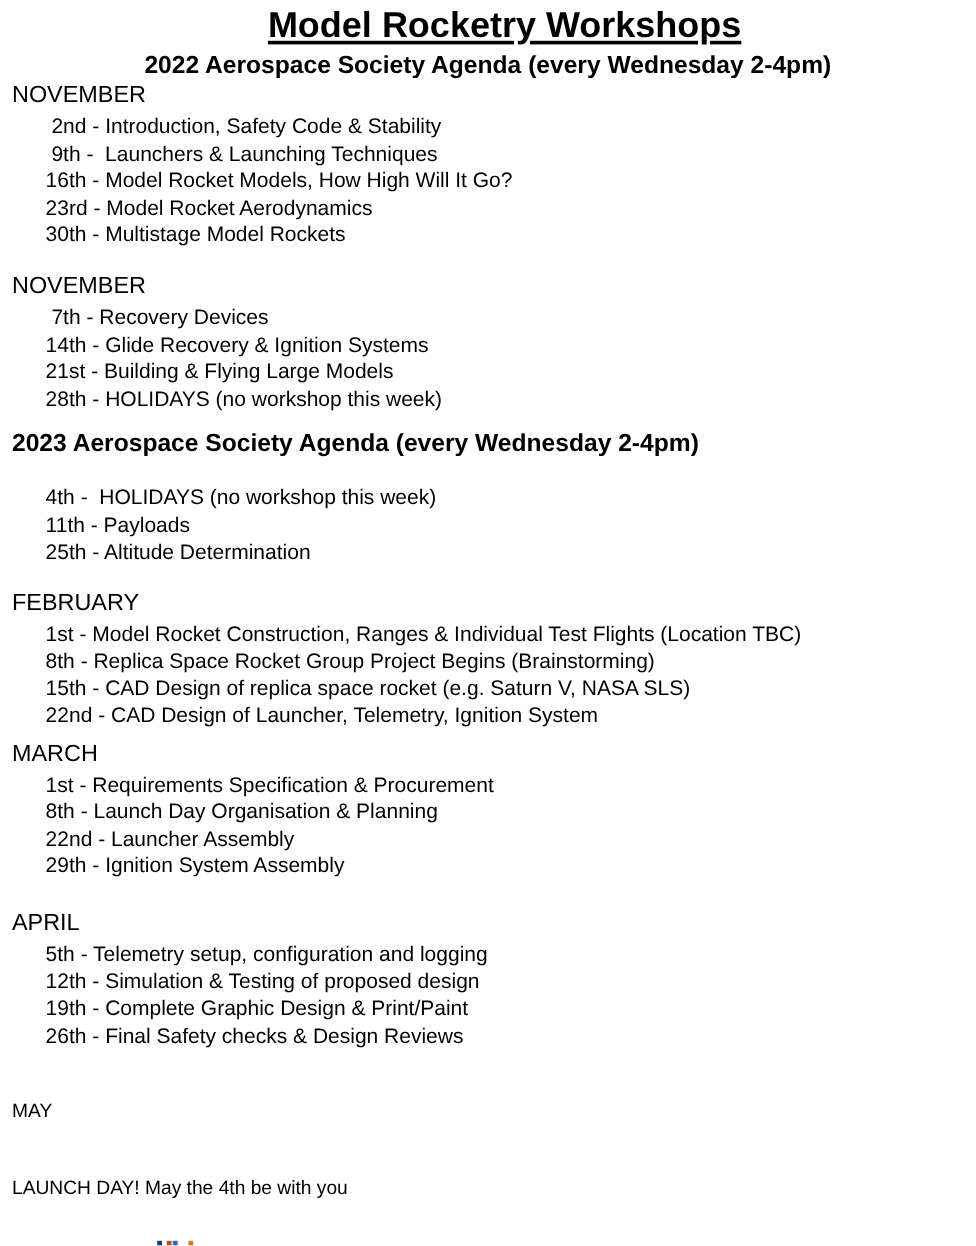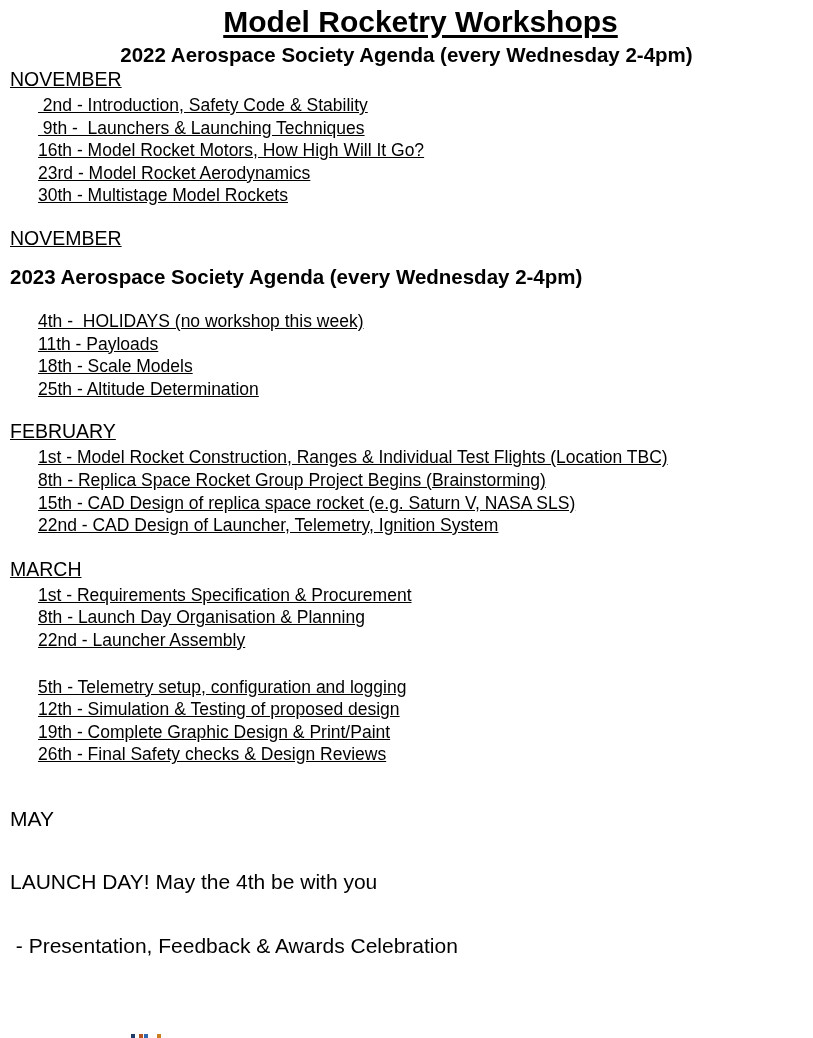--- a/index.html
+++ b/index.html
@@ -28,94 +28,101 @@
     position: relative;
     left: 14px;
   }
   .year-heading {
     font-size: 20.5px;
     font-weight: bold;
     line-height: 25px;
     margin-top: 14px;
   }
   .year-heading:first-child { margin-top: 2px; text-align: center; }
-  .month { margin-top: 19px; text-decoration: underline; }
+  .month { margin-top: 19px; }
   .month-november { margin-top: 0px; }
   .month-january  { margin-top: 21px; }
-  .month-march    { margin-top: 20px; }
+  .month-march    { margin-top: 8px; }
   .month-april    { margin-top: 24px; }
   .month-heading {
     font-size: 19.5px;
     font-weight: normal;
     line-height: 24px;
   }
   .items { margin-top: 3px; }
   .item {
     font-size: 17.5px;
     line-height: 22.6px;
     margin-left: 28px;
     white-space: pre;
   }
   .finale { margin-top: 27px; }
   .finale-line {
-    font-size: 21px;
+    font-size: 16px;
     line-height: 21.5px;
     white-space: pre;
     margin-top: 42px;
   }
   .fragment { position: absolute; bottom: 0; left: 0; width: 813px; height: 5px; }
   .frag-bit { position: absolute; bottom: 0; width: 4px; height: 4px; }
 </style>
 </head>
 <body>
 
 <div class="page">
   <h1 class="title">Model Rocketry Workshops</h1>
   <div id="agenda">
       <div class="year-heading">2022 Aerospace Society Agenda (every Wednesday 2-4pm)</div>
       <div class="month month-november">
         <div class="month-heading">NOVEMBER</div>
         <div class="items">
           <div class="item"> 2nd - Introduction, Safety Code &amp; Stability</div>
           <div class="item"> 9th -  Launchers &amp; Launching Techniques</div>
-          <div class="item">16th - Model Rocket Motors, How High Will It Go?</div>
+          <div class="item">16th - Model Rocket Models, How High Will It Go?</div>
           <div class="item">23rd - Model Rocket Aerodynamics</div>
           <div class="item">30th - Multistage Model Rockets</div>
         </div>
       </div>
       <div class="month month-december">
         <div class="month-heading">NOVEMBER</div>
+        <div class="items">
+          <div class="item"> 7th - Recovery Devices</div>
+          <div class="item">14th - Glide Recovery &amp; Ignition Systems</div>
+          <div class="item">21st - Building &amp; Flying Large Models</div>
+          <div class="item">28th - HOLIDAYS (no workshop this week)</div>
+        </div>
       </div>
       <div class="year-heading">2023 Aerospace Society Agenda (every Wednesday 2-4pm)</div>
       <div class="month month-january">
         <div class="items">
           <div class="item">4th -  HOLIDAYS (no workshop this week)</div>
           <div class="item">11th - Payloads</div>
-          <div class="item">18th - Scale Models</div>
           <div class="item">25th - Altitude Determination</div>
         </div>
       </div>
       <div class="month month-february">
         <div class="month-heading">FEBRUARY</div>
         <div class="items">
           <div class="item">1st - Model Rocket Construction, Ranges &amp; Individual Test Flights (Location TBC)</div>
           <div class="item">8th - Replica Space Rocket Group Project Begins (Brainstorming)</div>
           <div class="item">15th - CAD Design of replica space rocket (e.g. Saturn V, NASA SLS)</div>
           <div class="item">22nd - CAD Design of Launcher, Telemetry, Ignition System</div>
         </div>
       </div>
       <div class="month month-march">
         <div class="month-heading">MARCH</div>
         <div class="items">
           <div class="item">1st - Requirements Specification &amp; Procurement</div>
           <div class="item">8th - Launch Day Organisation &amp; Planning</div>
           <div class="item">22nd - Launcher Assembly</div>
+          <div class="item">29th - Ignition System Assembly</div>
         </div>
       </div>
       <div class="month month-april">
+        <div class="month-heading">APRIL</div>
         <div class="items">
           <div class="item">5th - Telemetry setup, configuration and logging</div>
           <div class="item">12th - Simulation &amp; Testing of proposed design</div>
           <div class="item">19th - Complete Graphic Design &amp; Print/Paint</div>
           <div class="item">26th - Final Safety checks &amp; Design Reviews</div>
         </div>
       </div>
     </div>
   <div class="finale">
     <div class="finale-line">MAY</div>

